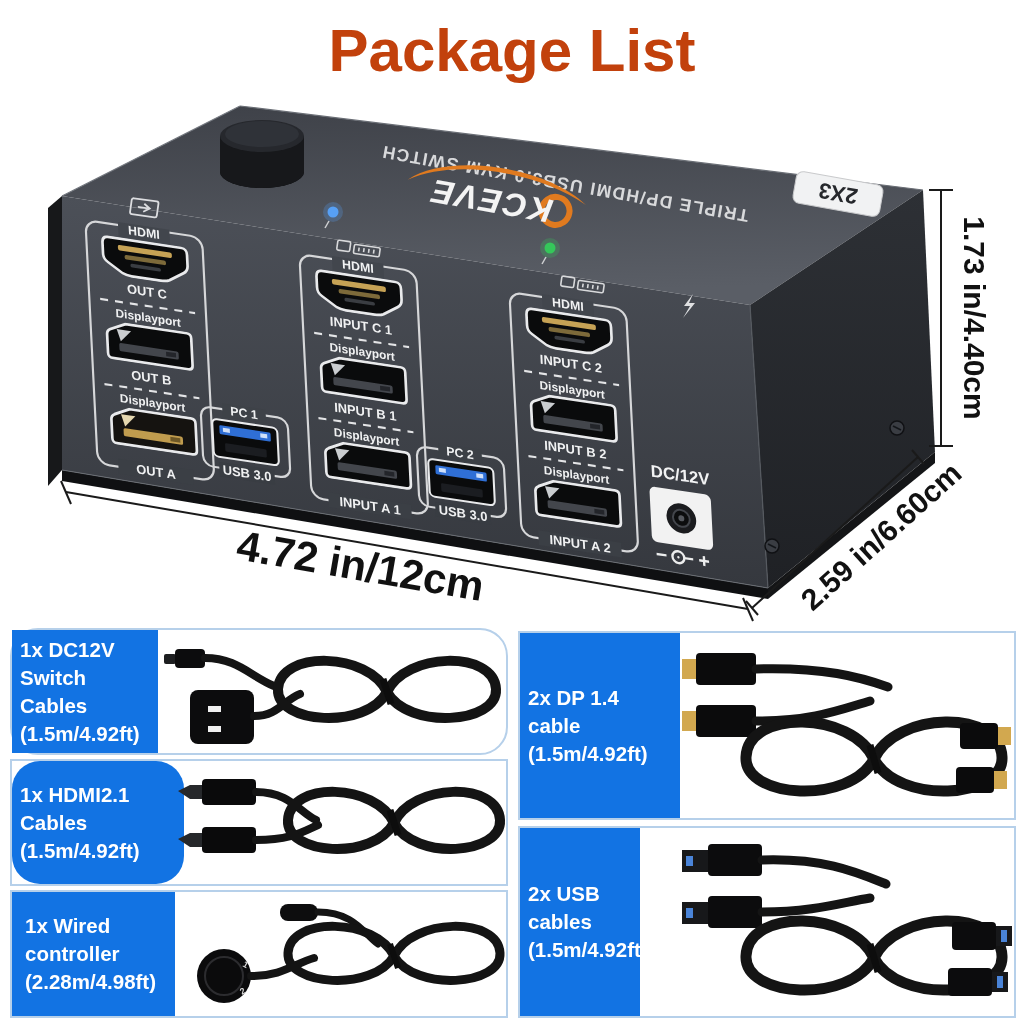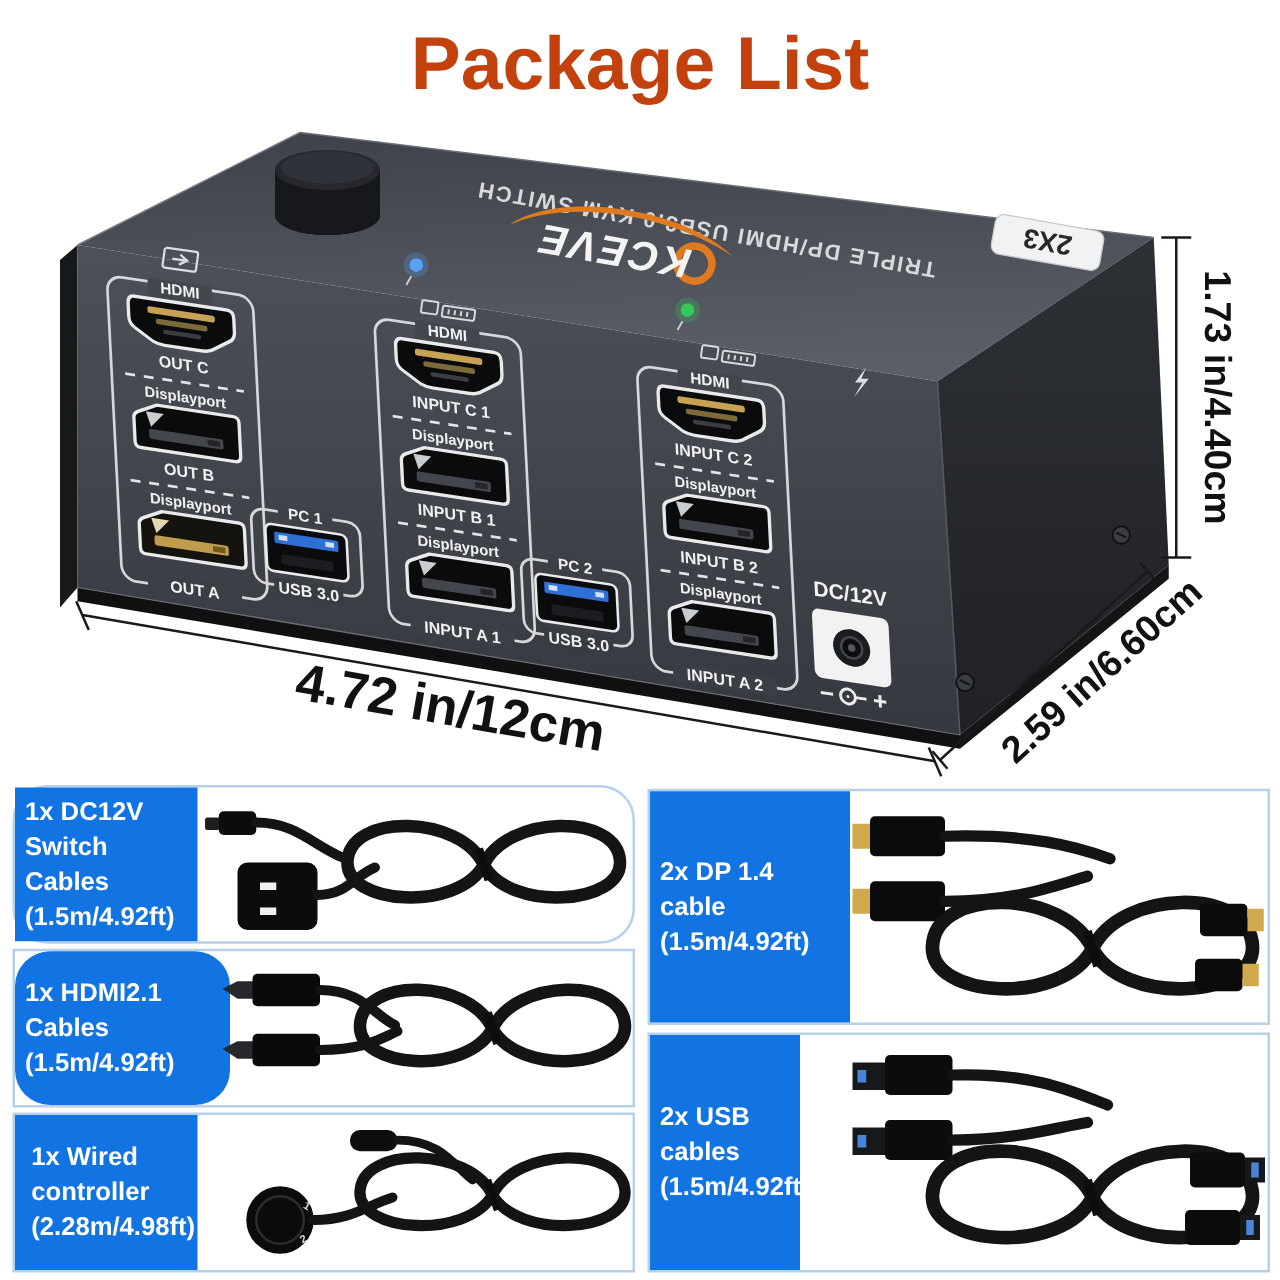--- a/index.html
+++ b/index.html
@@ -270,21 +270,21 @@
         <path d="M16,76 L28,70 H44 L44,84 H28 Z" fill="#26282b"></path>
         <rect x="40" y="64" width="54" height="26" rx="4" fill="#0a0a0b"></rect>
         <path d="M94,77 C130,77 142,68 156,62" stroke="#141414" stroke-width="8" fill="none" stroke-linecap="round"></path>
       </g>
       <path d="M232,60 C250,20 336,18 338,57 C340,92 253,98 232,60 C214,20 128,18 126,57 C124,92 211,98 232,60 Z" fill="none" stroke="#141414" stroke-width="10" stroke-linejoin="round" stroke-linecap="round"></path>
       <line x1="228" y1="47" x2="236" y2="72" stroke="#0d0d0d" stroke-width="7"></line>
     </svg>
   </div>
 
   <div class="card" style="left:10px;top:890px;width:498px;height:128px;">
-    <div class="panel" style="width:146px;padding-left:13px;">
+    <div class="panel" style="width:163px;padding-left:13px;">
       <div class="pline">1x Wired</div>
       <div class="pline">controller</div>
       <div class="pline">(2.28m/4.98ft)</div>
     </div>
     <svg class="fig" style="left:150px;width:344px;height:120px;" viewBox="0 0 344 120">
       <rect x="118" y="10" width="38" height="17" rx="8" fill="#0d0d0e"></rect>
       <path d="M156,18 C192,18 202,40 216,50" stroke="#141414" stroke-width="7" fill="none" stroke-linecap="round"></path>
       <circle cx="62" cy="82" r="27" fill="#0b0b0c"></circle>
       <circle cx="62" cy="82" r="19" fill="none" stroke="#2c2c2f" stroke-width="2"></circle>
       <text x="80" y="72" font-size="9" font-weight="bold" fill="#d8d8d8" transform="rotate(30 80 72)">1</text>

